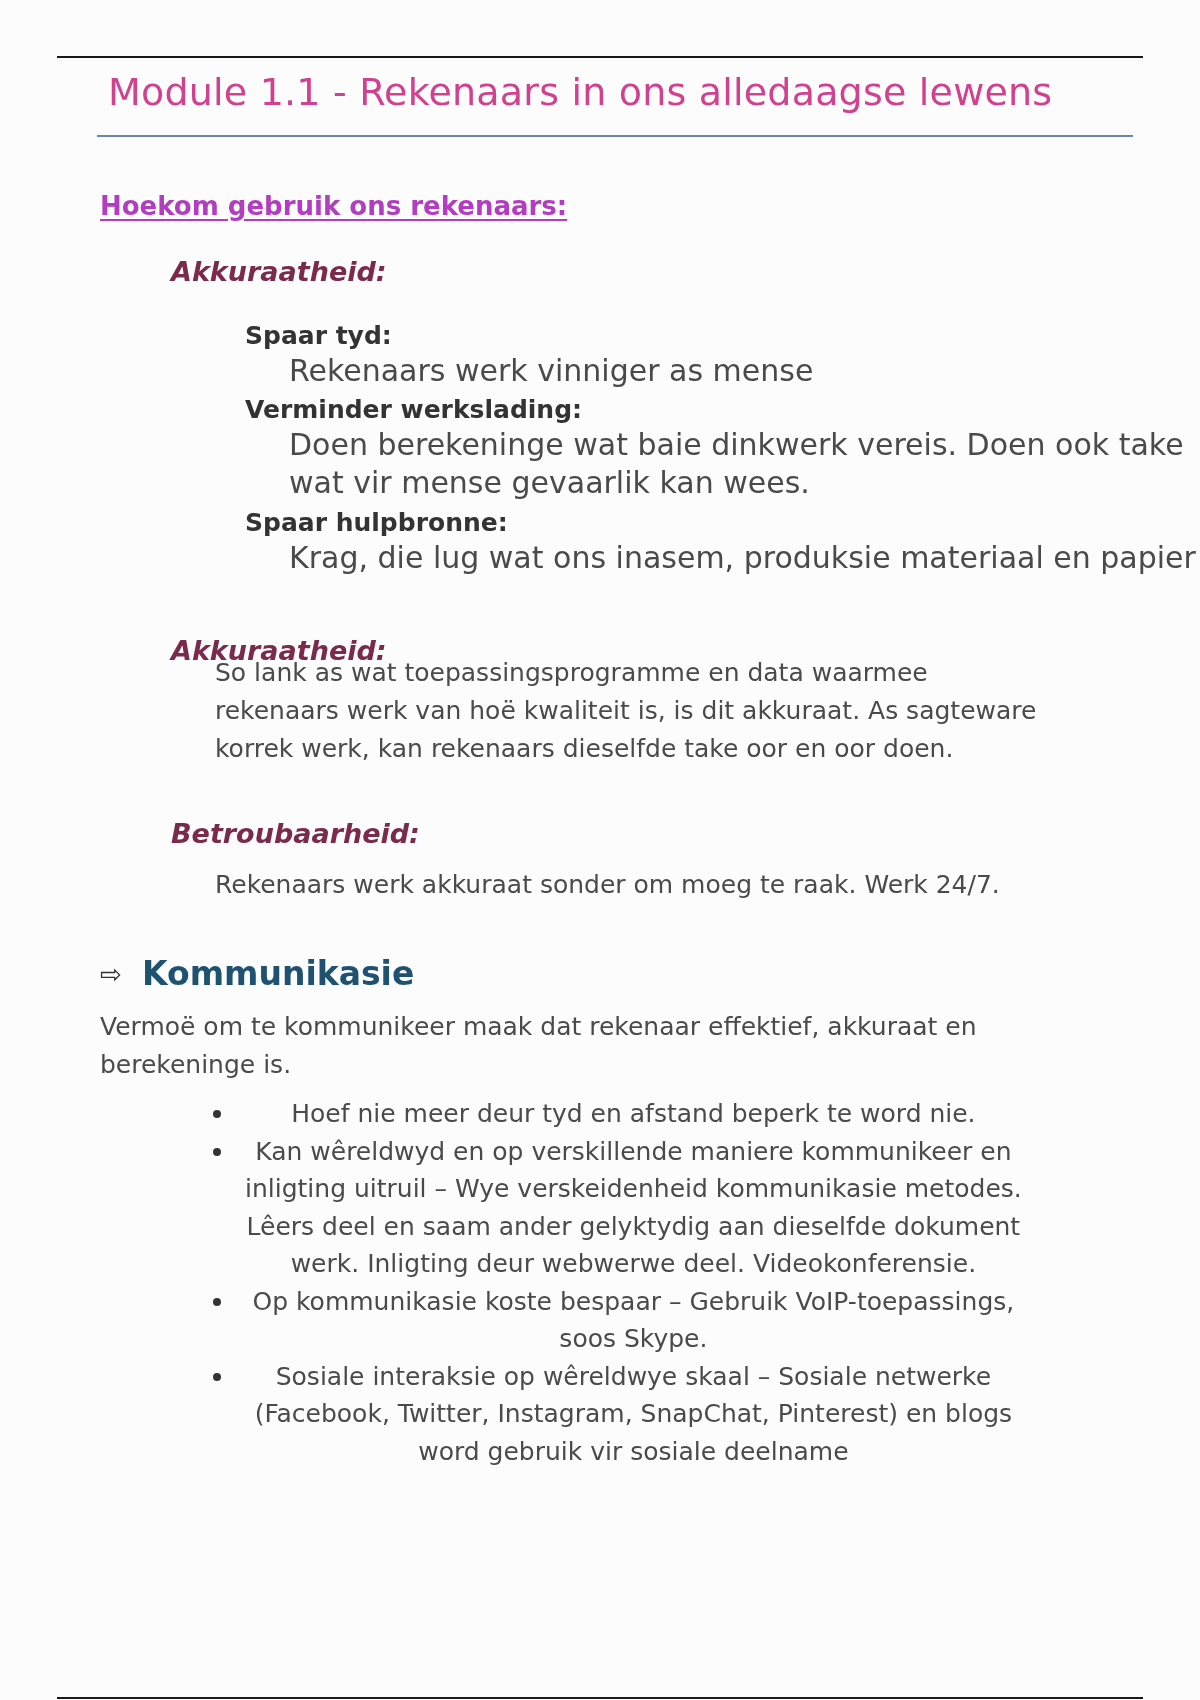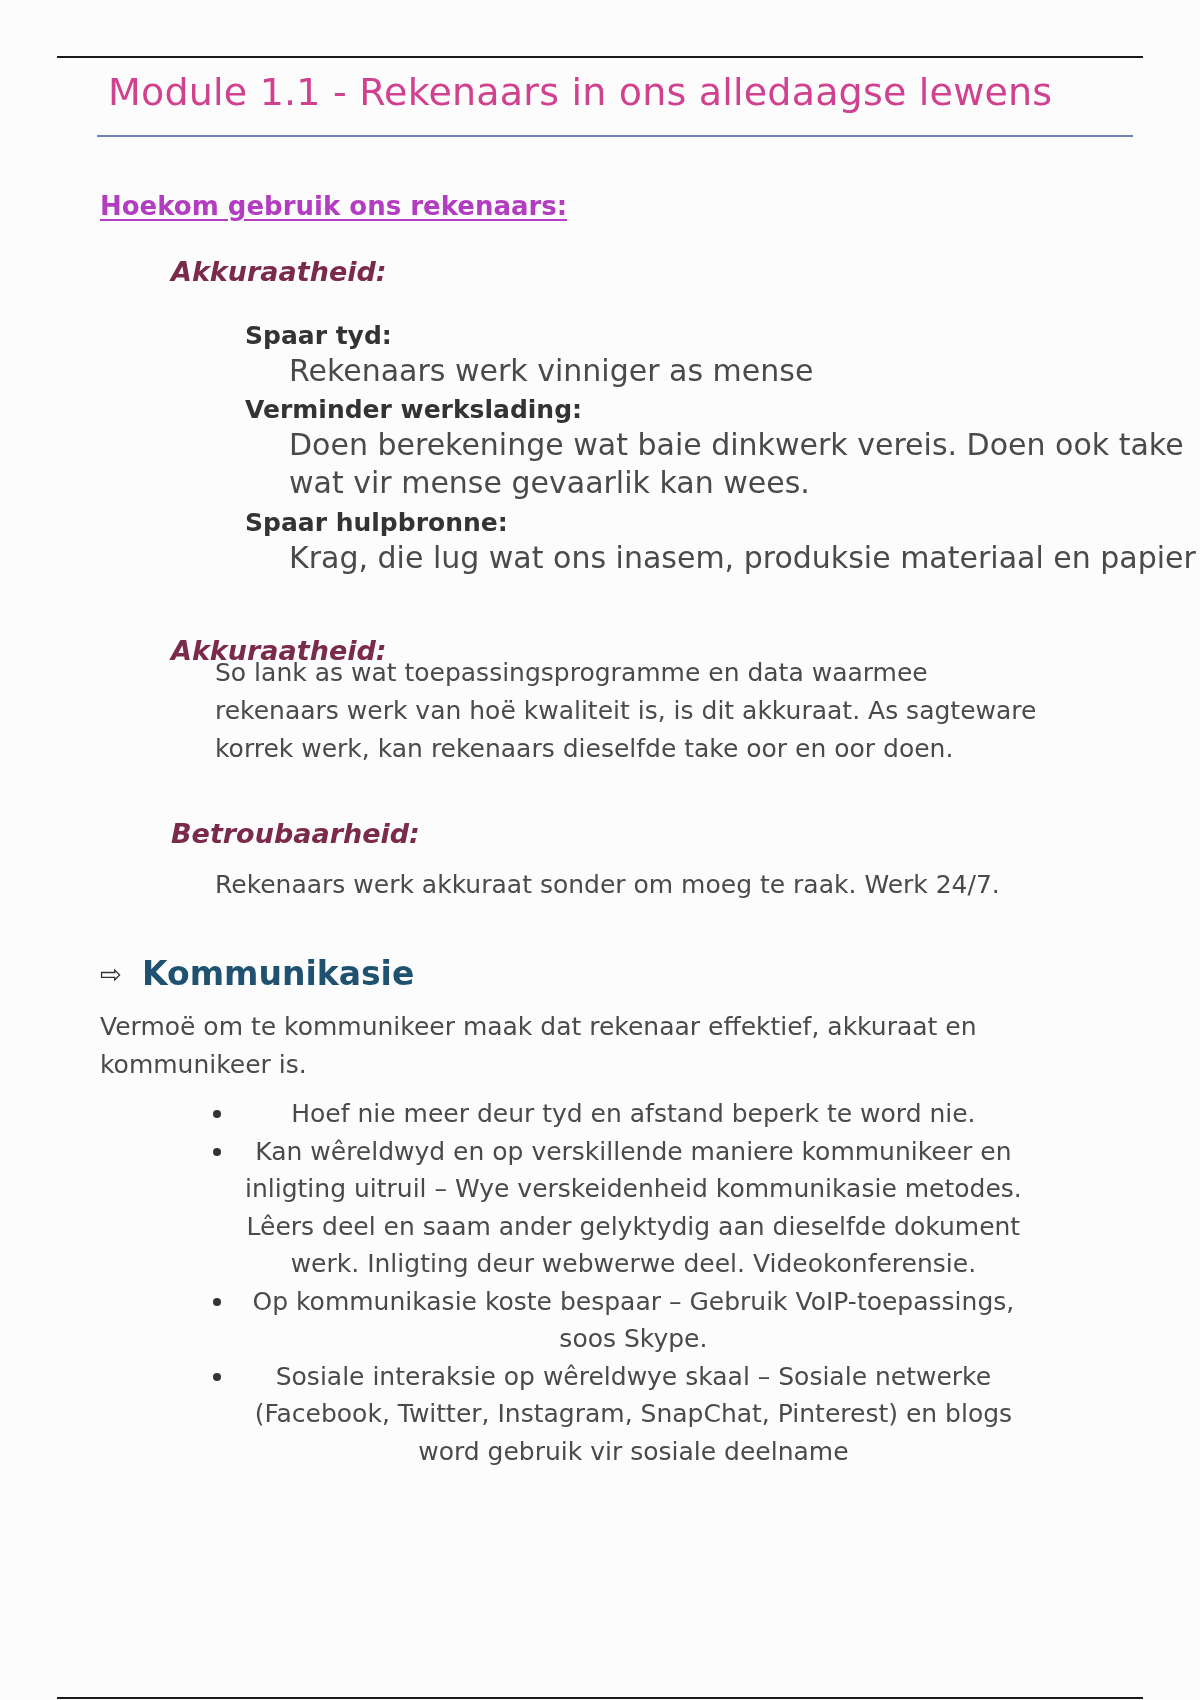--- a/index.html
+++ b/index.html
@@ -186,21 +186,21 @@
   <span class="line">Rekenaars werk akkuraat sonder om moeg te raak. Werk 24/7.</span>
 </div>
 
 <h2 class="kommunikasie-heading">
   <span class="arrow-icon">⇨</span>
   <span>Kommunikasie</span>
 </h2>
 
 <div class="para" style="left:100px; top:1008px;">
   <span class="line">Vermoë om te kommunikeer maak dat rekenaar effektief, akkuraat en</span>
-  <span class="line">kommunikeer is.</span>
+  <span class="line">berekeninge is.</span>
 </div>
 
 <ul class="bullet-list">
   <li class="bullet-item">
     <span class="bullet-dot"></span>
     <span class="line">Hoef nie meer deur tyd en afstand beperk te word nie.</span>
   </li>
   <li class="bullet-item">
     <span class="bullet-dot"></span>
     <span class="line">Kan wêreldwyd en op verskillende maniere kommunikeer en</span>

